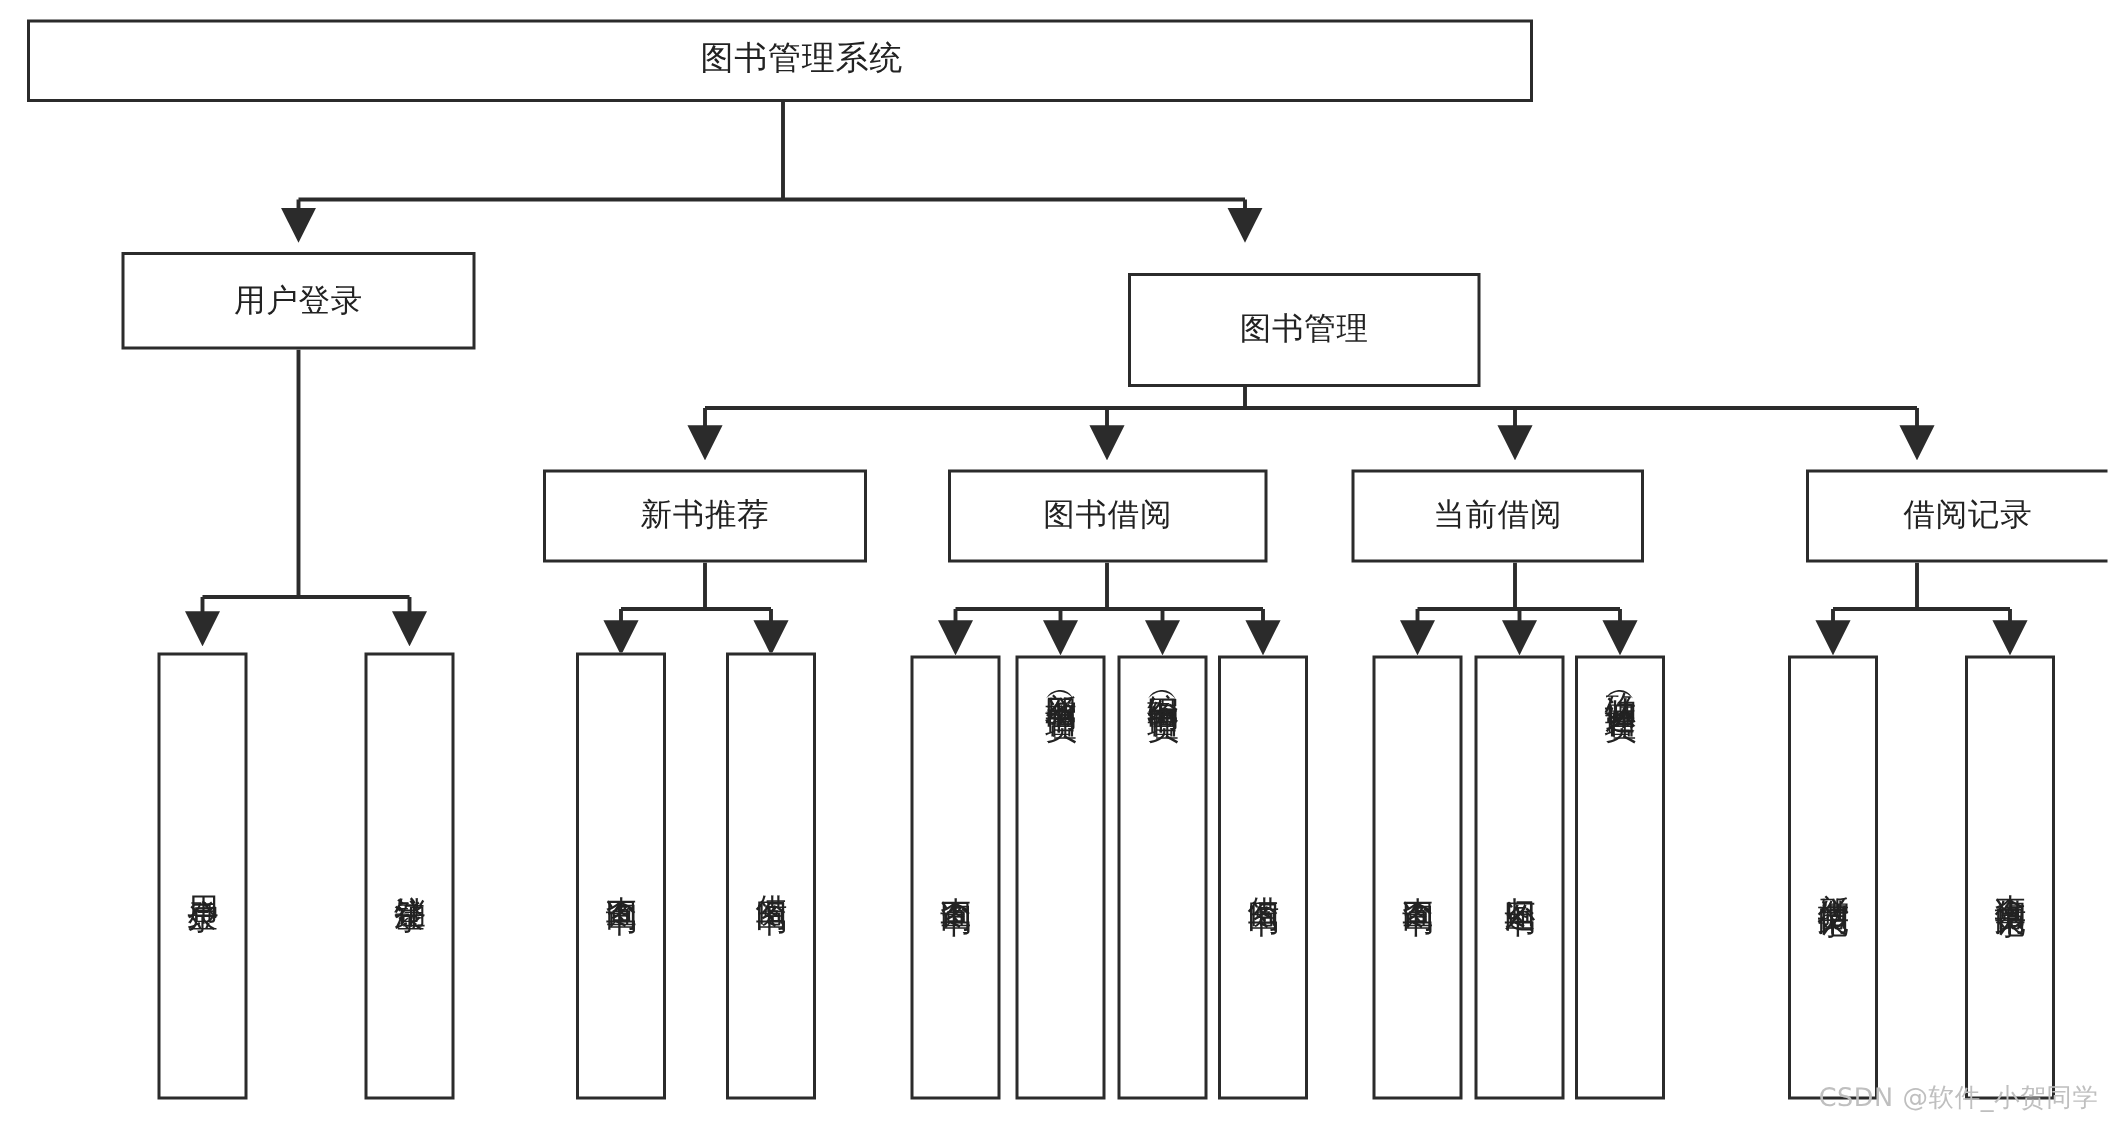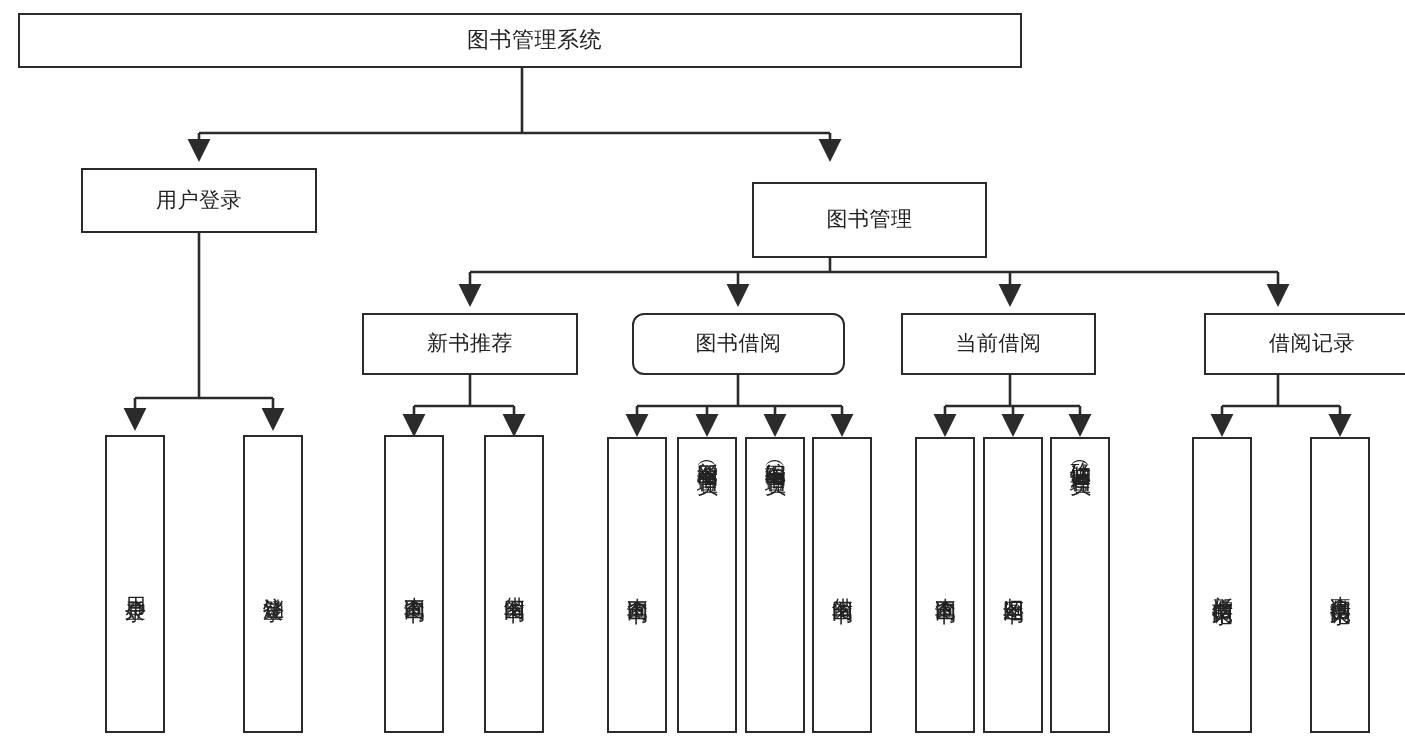--- a/index.html
+++ b/index.html
@@ -139,21 +139,21 @@
   <div class="node horizontal" style="left:81px; top:168px; width:236px; height:65px;">
     <span class="node-label">用户登录</span>
   </div>
   <div class="node horizontal" style="left:752px; top:168px; width:235px; height:76px;margin-top:14px;">
     <span class="node-label">图书管理</span>
   </div>
 
   <div class="node horizontal" style="left:362px; top:313px; width:216px; height:62px;text-align:center;">
     <span class="node-label">新书推荐</span>
   </div>
-  <div class="node horizontal" style="left:632px; top:313px; width:213px; height:62px;border-radius:12px;">
+  <div class="node horizontal" style="left:632px; top:313px; width:213px; height:62px;">
     <span class="node-label">图书借阅</span>
   </div>
   <div class="node horizontal" style="left:901px; top:313px; width:195px; height:62px;">
     <span class="node-label">当前借阅</span>
   </div>
   <div class="node horizontal" style="left:1172px; top:313px; width:216px; height:62px;margin-left:32px;">
     <span class="node-label">借阅记录</span>
   </div>
 
   <div class="node vertical mid" style="left:105px; top:435px; width:60px; height:298px;">
@@ -193,13 +193,14 @@
     <span class="node-label">确认归还（管理员）</span>
   </div>
 
   <div class="node vertical mid" style="left:1192px; top:437px; width:60px; height:296px;">
     <span class="node-label">新增借阅记录</span>
   </div>
   <div class="node vertical mid" style="left:1310px; top:437px; width:60px; height:296px;">
     <span class="node-label">查询借阅记录</span>
   </div>
 
+  <div class="watermark">CSDN @软件_小贺同学</div>
 </div>
 
 </body></html>

